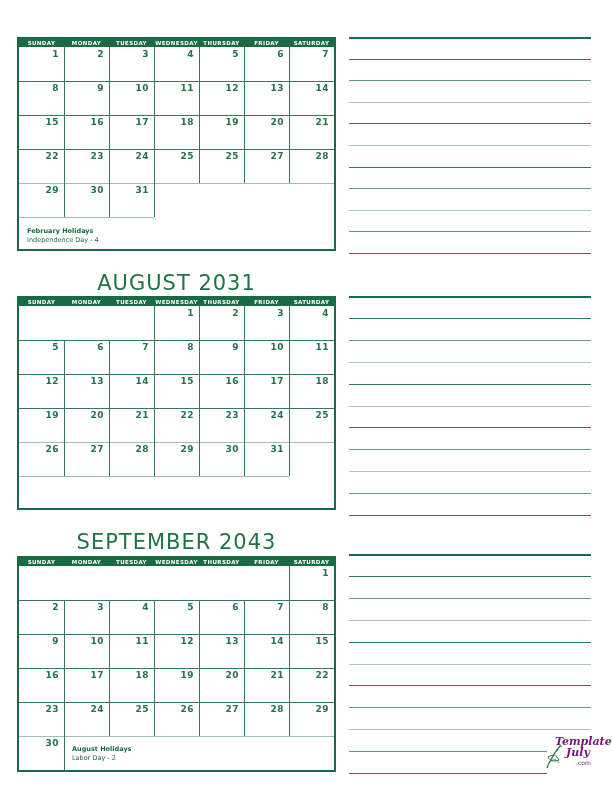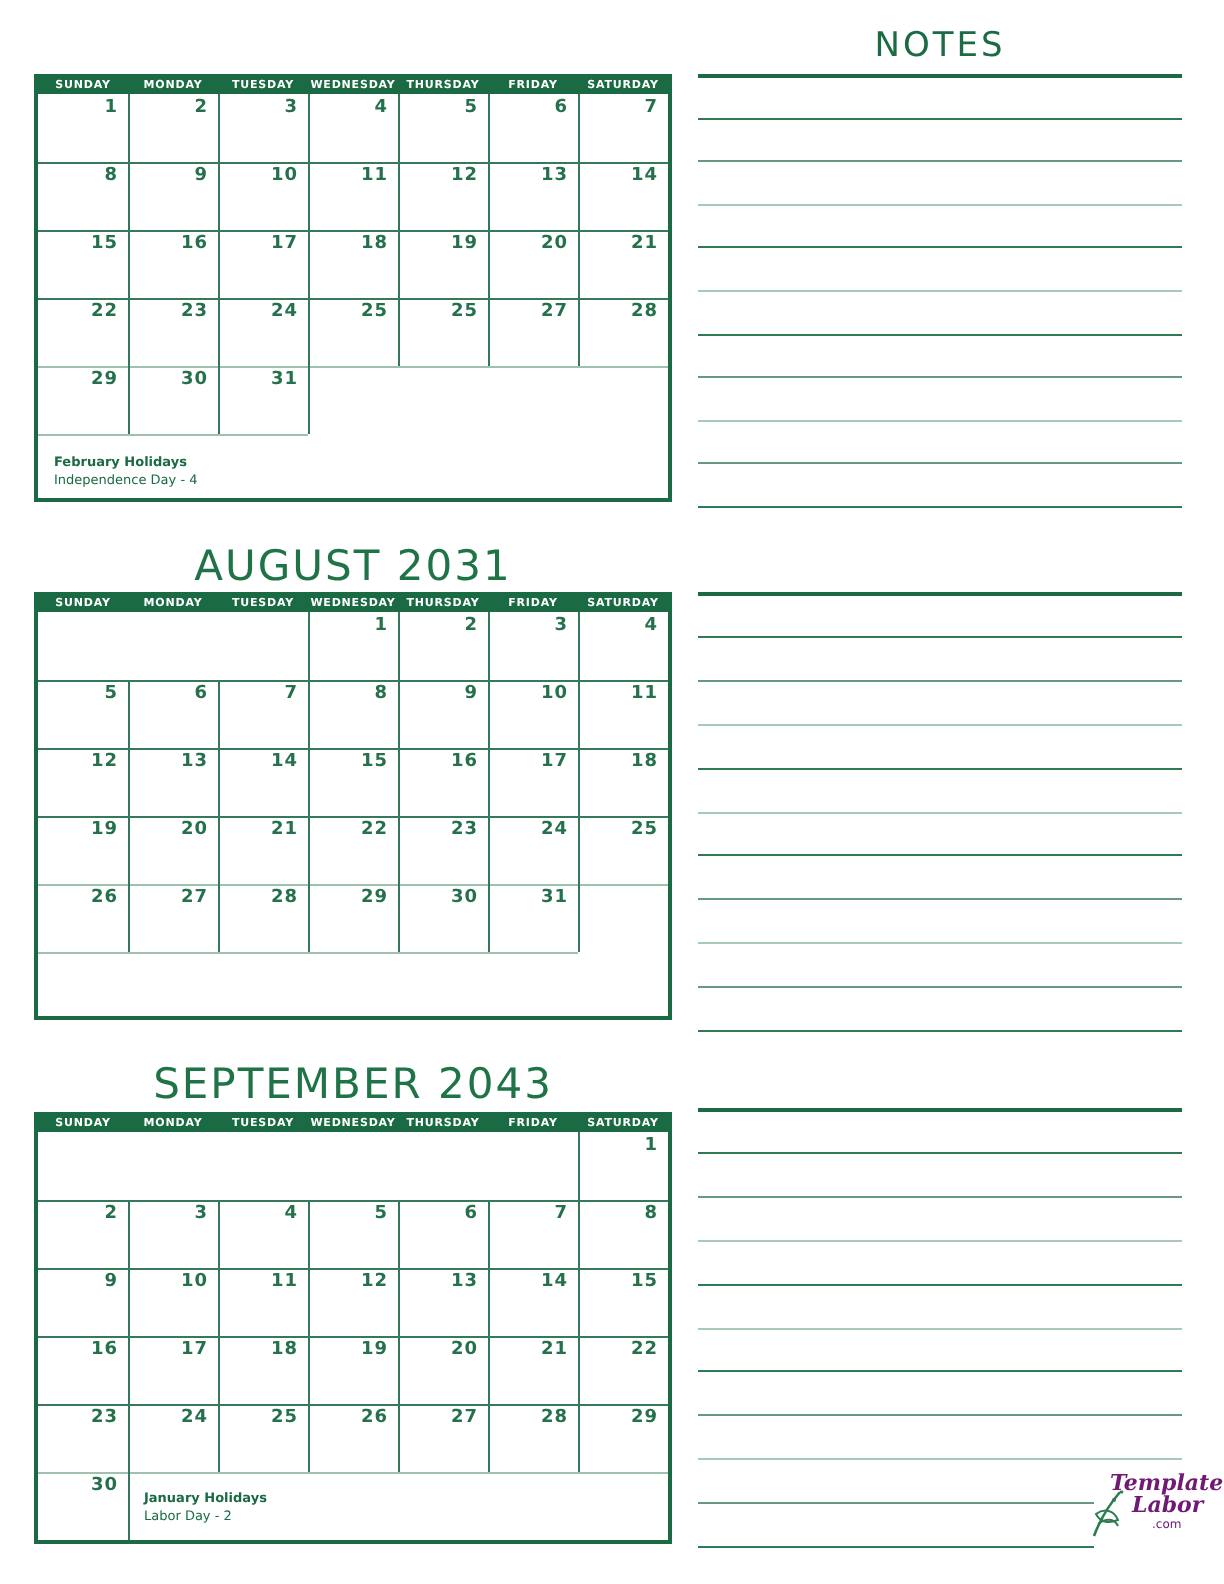--- a/index.html
+++ b/index.html
@@ -30,21 +30,20 @@
   .logo-t2{position:absolute;left:21px;top:11px;font-family:"DejaVu Serif","Liberation Serif",serif;
     font-style:italic;font-weight:bold;font-size:11px;}
   .logo-com{position:absolute;left:31px;top:24px;font-size:6px;}
   .logo-fairy{position:absolute;left:0px;top:8px;}
 </style>
 </head>
 <body>
 
 <div id="page">
 
-  <div class="notes-title">NOTES</div>
 
   <div id="calendars">
       <div class="month-title" style="top: 10px; margin-top: 38px;">JULY 2035</div>
       <div class="month-cal" style="top: 37px; height: 214px;">
         <div class="hdr-band">
           <div class="hdr-cell" style="left: 0px; width: 45px;">SUNDAY</div>
           <div class="hdr-cell" style="left: 45px; width: 45px;">MONDAY</div>
           <div class="hdr-cell" style="left: 90px; width: 45px;">TUESDAY</div>
           <div class="hdr-cell" style="left: 135px; width: 45px;">WEDNESDAY</div>
           <div class="hdr-cell" style="left: 180px; width: 45px;">THURSDAY</div>
@@ -261,21 +260,21 @@
         <div class="day-num" style="left: 270px; top: 112px; width: 40px;">22</div>
         <div class="day-num" style="left: 0px; top: 146px; width: 40px;">23</div>
         <div class="day-num" style="left: 45px; top: 146px; width: 40px;">24</div>
         <div class="day-num" style="left: 90px; top: 146px; width: 40px;">25</div>
         <div class="day-num" style="left: 135px; top: 146px; width: 40px;">26</div>
         <div class="day-num" style="left: 180px; top: 146px; width: 40px;">27</div>
         <div class="day-num" style="left: 225px; top: 146px; width: 40px;">28</div>
         <div class="day-num" style="left: 270px; top: 146px; width: 40px;">29</div>
         <div class="day-num" style="left: 0px; top: 180px; width: 40px;">30</div>
         <div class="hol-block" style="left: 53px; top: 187px;">
-          <div class="hol-title">January Holidays</div>
+          <div class="hol-title">August Holidays</div>
           <div class="hol-text">Labor Day - 2</div>
         </div>
       </div>
     </div>
   <div id="notes-lines">
       <div class="nline" style="left: 349px; top: 37px; width: 242px; height: 2px; background: rgb(26, 107, 68);"></div>
       <div class="nline" style="left: 349px; top: 59px; width: 242px; height: 1px; background: rgb(47, 123, 85);"></div>
       <div class="nline" style="left: 349px; top: 80px; width: 242px; height: 1px; background: rgb(102, 153, 127);"></div>
       <div class="nline" style="left: 349px; top: 102px; width: 242px; height: 1px; background: rgb(169, 201, 183);"></div>
       <div class="nline" style="left: 349px; top: 123px; width: 242px; height: 1px; background: rgb(47, 123, 85);"></div>
@@ -313,16 +312,16 @@
     <span class="logo-fairy">
       <svg width="18" height="26" viewBox="0 0 18 26">
         <path d="M2 25 C5 17 9 10 15 3" stroke="#2E7D52" stroke-width="1.3" fill="none"></path>
         <path d="M3 14 C7 11 12 12 14 17 C9 19 5 18 3 14 Z" fill="none" stroke="#2E7D52" stroke-width="1"></path>
         <path d="M4 19 C8 16 12 16 14 20" fill="none" stroke="#2E7D52" stroke-width="1"></path>
         <path d="M15 3 l1.6 0 M15.8 2.2 l0 1.6" stroke="#2E7D52" stroke-width="1"></path>
         <circle cx="12" cy="7" r="1" fill="#2E7D52"></circle>
       </svg>
     </span>
     <span class="logo-t1">Template</span>
-    <span class="logo-t2">Labor</span>
+    <span class="logo-t2">July</span>
     <span class="logo-com">.com</span>
   </div>
 </div>
 
 </body></html>

